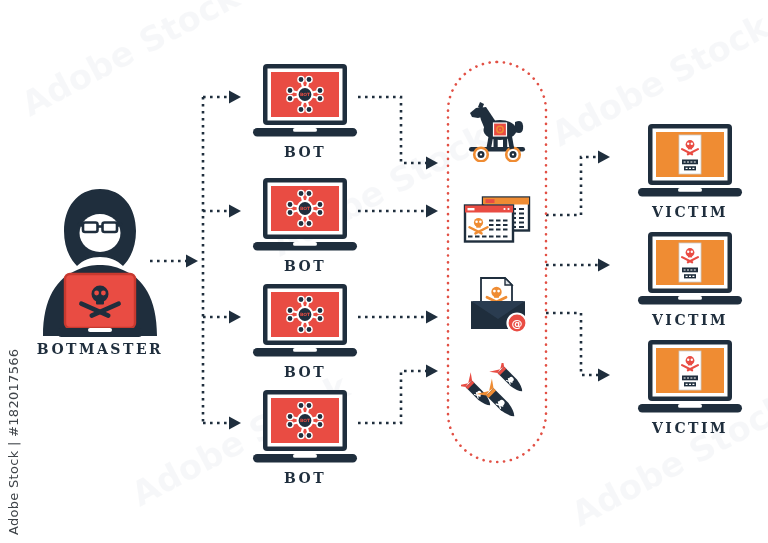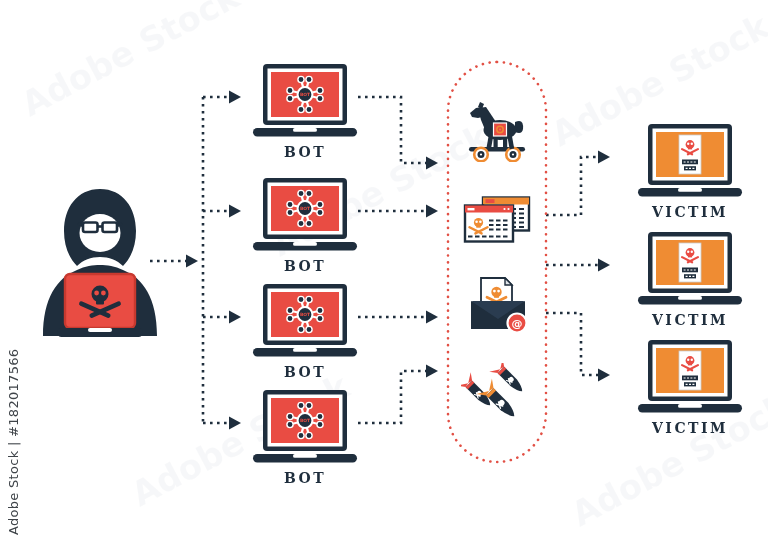--- a/index.html
+++ b/index.html
@@ -145,20 +145,21 @@
         <circle cy="-4" r="8.5"></circle>
         <rect x="-4" y="2.5" width="8" height="4" rx="1"></rect>
         <circle cx="-3.4" cy="-5" r="2.4" fill="var(--red)"></circle>
         <circle cx="3.4" cy="-5" r="2.4" fill="var(--red)"></circle>
         <rect x="-17" y="10.5" width="34" height="4.5" rx="2.2" transform="rotate(24)"></rect>
         <rect x="-17" y="10.5" width="34" height="4.5" rx="2.2" transform="rotate(-24)"></rect>
       </g>
       <rect x="22" y="142" width="86" height="9" rx="4.5" fill="var(--navy)"></rect>
       <rect x="53" y="142" width="24" height="4" rx="2" fill="var(--paper)"></rect>
     </svg>
+    <div class="unit-label">BOTMASTER</div>
   </div>
 
   <div class="unit" style="left:250px;top:61px">
     <svg width="110" height="80" viewBox="0 0 110 80">
         <use href="#botLaptop"></use>
       </svg>
     <div class="unit-label">BOT</div>
   </div>
   <div class="unit" style="left:250px;top:175px">
     <svg width="110" height="80" viewBox="0 0 110 80">

